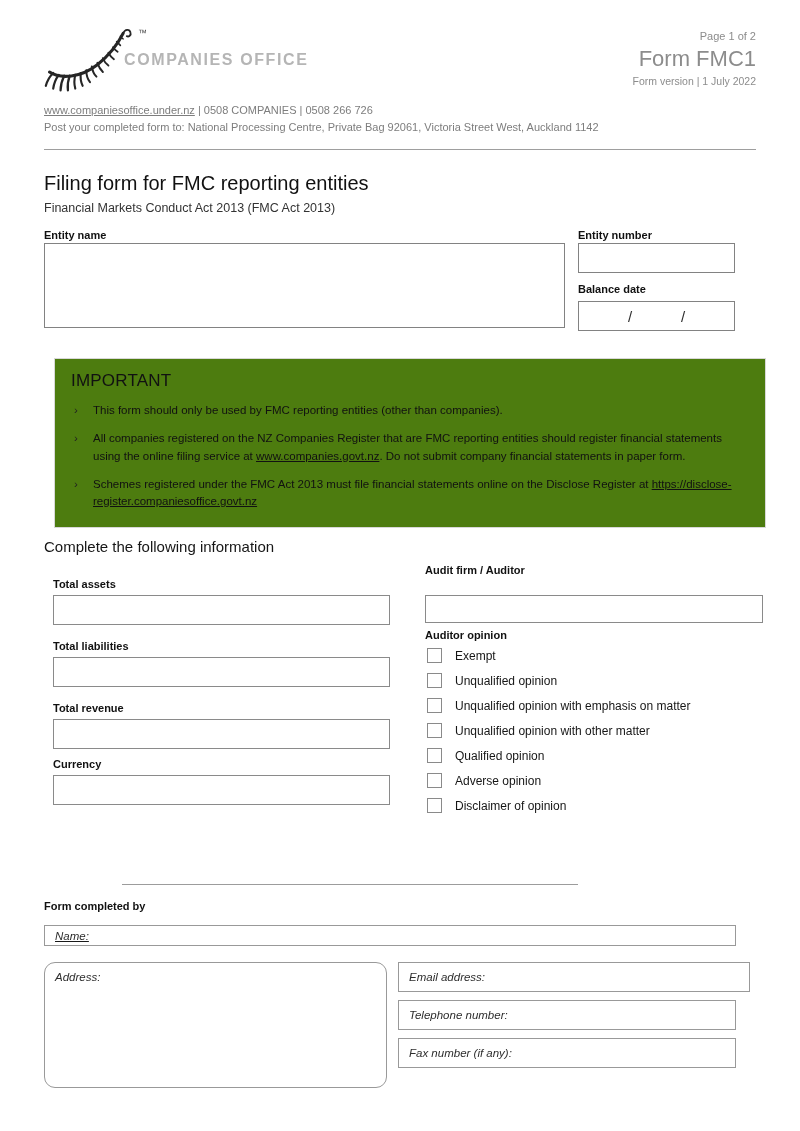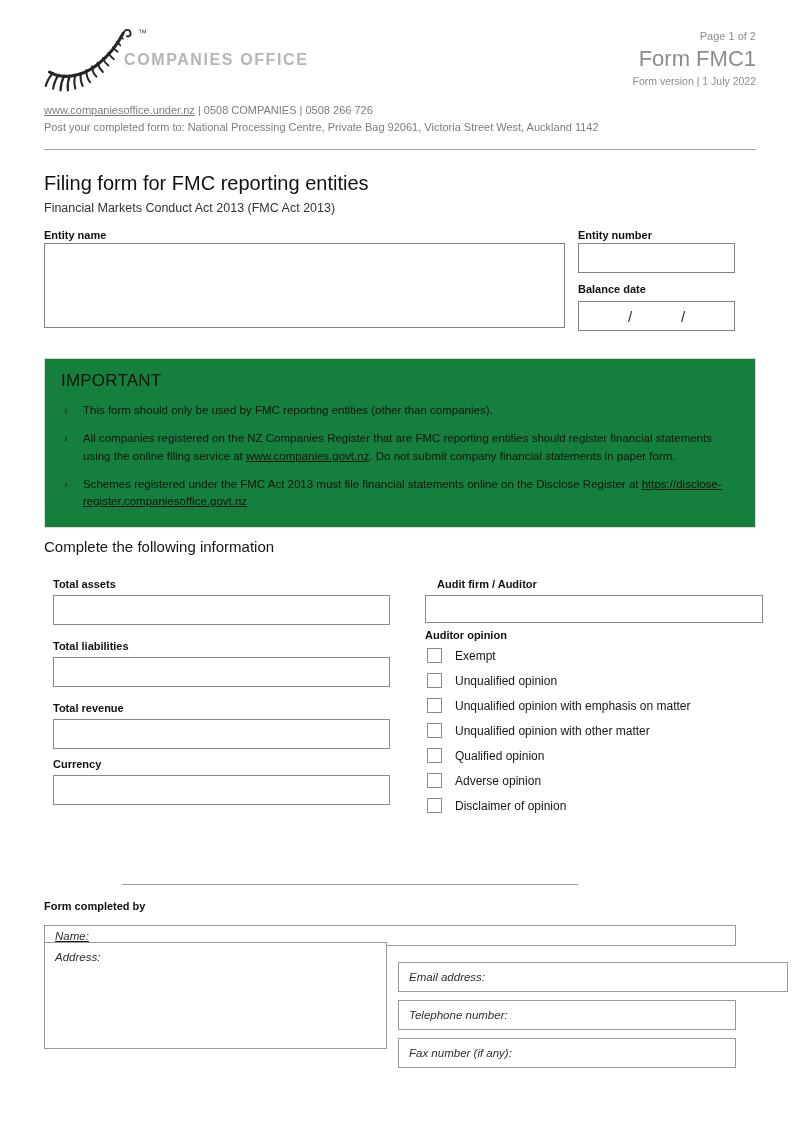--- a/index.html
+++ b/index.html
@@ -29,21 +29,21 @@
   .sub { font-size:12.5px; color:#333; margin-top:6px; }
 
   .lbl { font-weight:700; font-size:11px; color:#111; }
 
   .box { border:1px solid #828282; background:#fff; }
 
   .balance-box { display:flex; align-items:center; justify-content:space-evenly;
                  font-size:15px; color:#2e2e2e; }
 
   
-  .imp { background:#15803d; border:1px solid #d8d8d8; padding:12px 16px 10px 16px; }
+  .imp { background:#4d7c0f; border:1px solid #d8d8d8; padding:12px 16px 10px 16px;margin-left:10px; }
   .imp-heading { font-size:17px; font-weight:400; color:#111; letter-spacing:0.2px; }
   .imp-list { margin-top:11px; display:flex; flex-direction:column; gap:11px; }
   .imp-row  { display:flex; font-size:11.5px; line-height:1.5; color:#111; }
   .imp-bullet { width:22px; flex-shrink:0; padding-left:3px; color:#222; }
   .imp-text { flex:1; padding-right:4px; }
   .imp-text .lnk { text-decoration:underline; color:#111; cursor:pointer; }
 
   .section-h { font-size:15px; color:#161616; }
 
   .f-box { width:337px; height:30px; border:1px solid #8a8a8a; background:#fff; }
@@ -149,21 +149,21 @@
 
   <div class="abs lbl" style="left:53px; top:640px;">Total liabilities</div>
   <div class="abs f-box" style="left:53px; top:657px;"></div>
 
   <div class="abs lbl" style="left:53px; top:702px;">Total revenue</div>
   <div class="abs f-box" style="left:53px; top:719px;"></div>
 
   <div class="abs lbl" style="left:53px; top:758px;">Currency</div>
   <div class="abs f-box" style="left:53px; top:775px;"></div>
 
-  <div class="abs lbl" style="left:425px; top:578px;margin-left:12px;">Audit firm / Auditor</div>
+  <div class="abs lbl" style="left:425px; top:564px;">Audit firm / Auditor</div>
   <div class="abs f-box" style="left:425px; top:595px; width:338px; height:28px;"></div>
 
   <div class="abs lbl" style="left:425px; top:629px;">Auditor opinion</div>
 
   <div class="abs" style="left:427px; top:648px; width:336px;">
     <div class="chk-row">
       <span class="chk"></span>
       <span class="chk-lbl">Exempt</span>
     </div>
     <div class="chk-row">
@@ -193,25 +193,25 @@
   </div>
 
   <div class="abs rule-thin" style="left:122px; top:884px; width:456px;"></div>
 
   <div class="abs lbl" style="left:44px; top:900px;">Form completed by</div>
 
   <div class="abs fill-box" style="left:44px; top:925px; width:692px; height:21px;text-decoration:underline;">
     <span class="ph">Name:</span>
   </div>
 
-  <div class="abs fill-box top" style="left:44px; top:942px; width:343px; height:107px;">
+  <div class="abs fill-box top" style="left:44px; top:962px; width:343px; height:126px;border-radius:11px;">
     <span class="ph">Address:</span>
   </div>
 
-  <div class="abs fill-box" style="left:398px; top:962px; width:390px; height:30px;">
+  <div class="abs fill-box" style="left:398px; top:962px; width:352px; height:30px;">
     <span class="ph">Email address:</span>
   </div>
 
   <div class="abs fill-box" style="left:398px; top:1000px; width:338px; height:30px;">
     <span class="ph">Telephone number:</span>
   </div>
 
   <div class="abs fill-box" style="left:398px; top:1038px; width:338px; height:30px;">
     <span class="ph">Fax number (if any):</span>
   </div>

